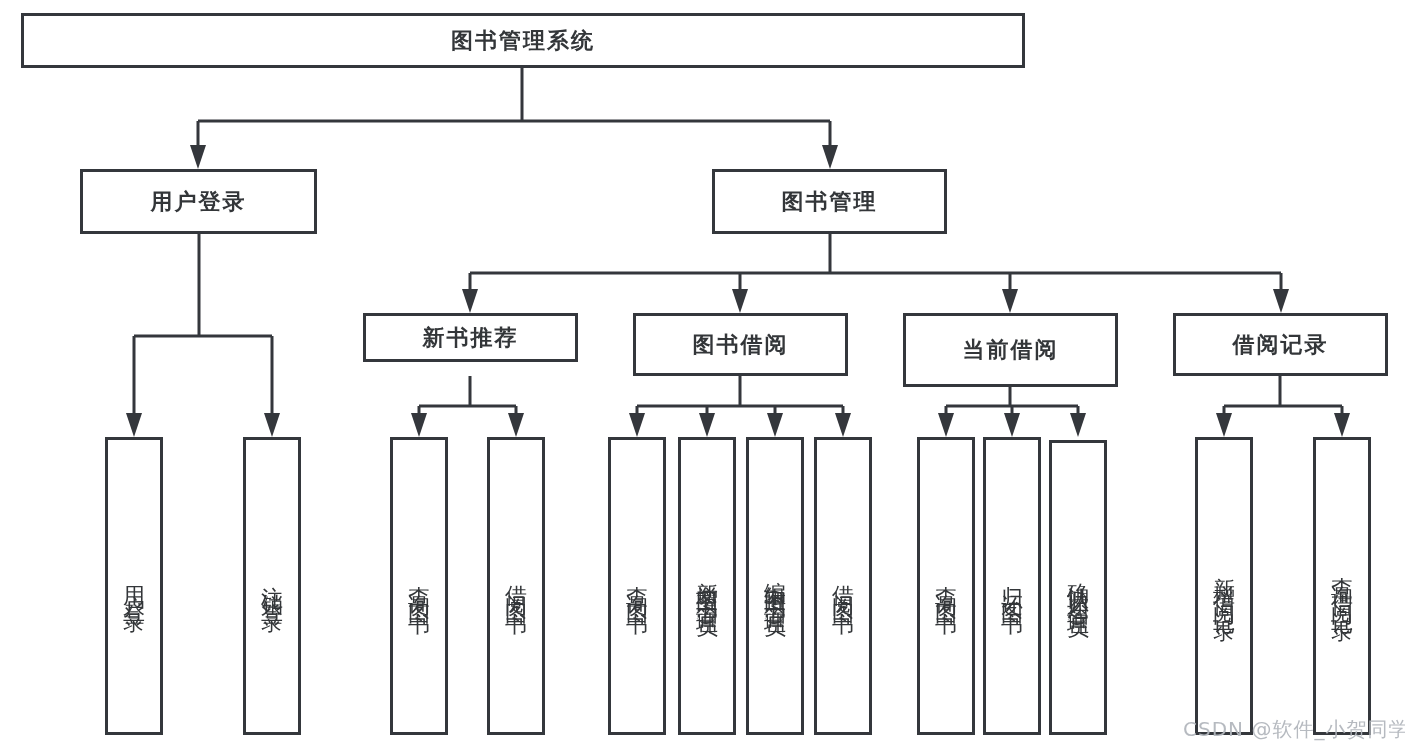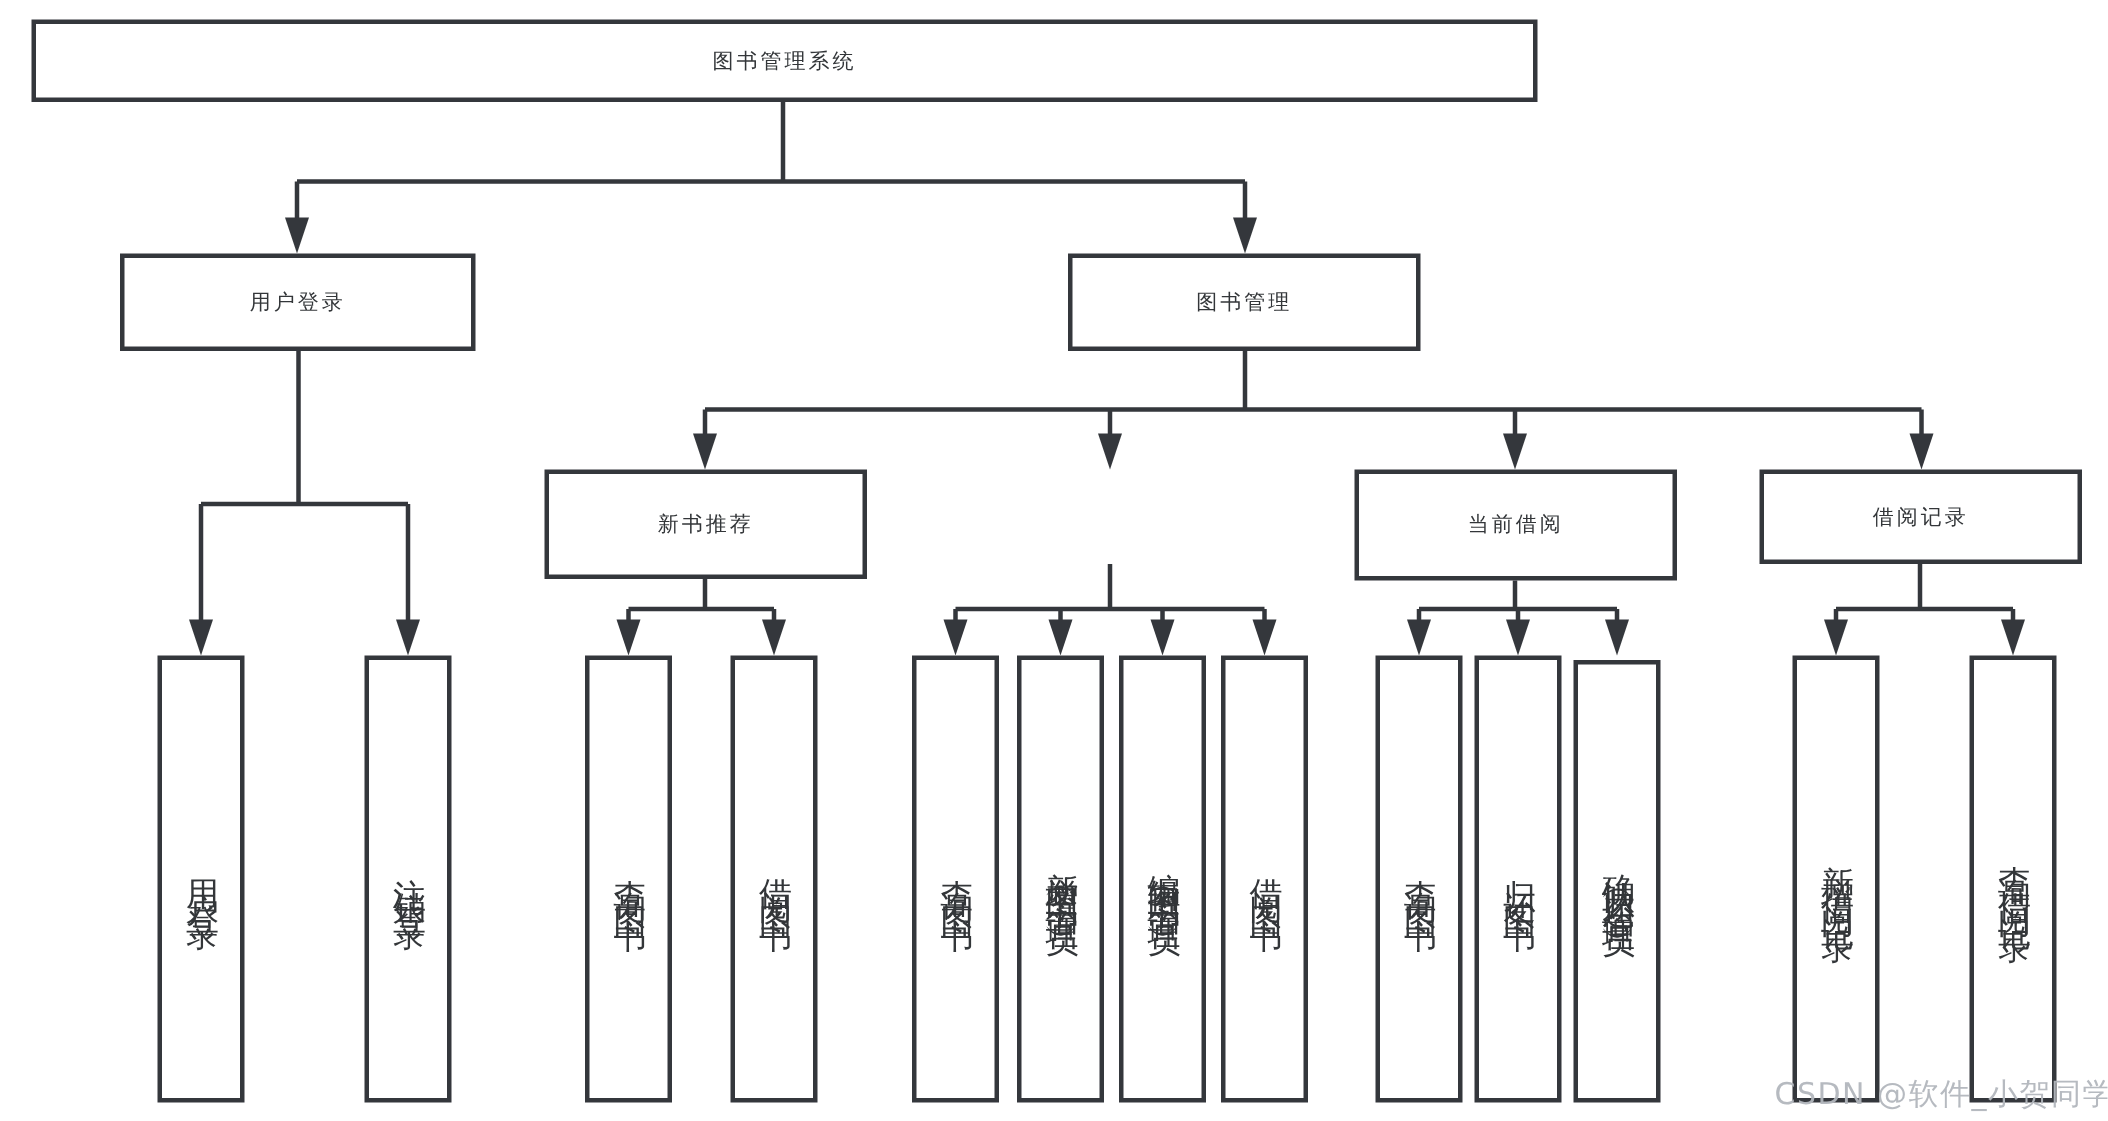--- a/index.html
+++ b/index.html
@@ -9,21 +9,21 @@
     font-family:"DejaVu Sans","Liberation Sans",sans-serif;
   }
   .canvas{position:absolute;left:0;top:0;width:1405px;height:747px;}
   svg.connectors{position:absolute;left:0;top:0;z-index:1;}
   .node{
     position:absolute;z-index:2;background:#ffffff;
     border:3px solid #34373c;box-sizing:border-box;
     display:flex;align-items:center;justify-content:center;
     color:#333639;
   }
-  .hlabel{font-size:14px;letter-spacing:2px;white-space:nowrap;}
+  .hlabel{font-size:22px;letter-spacing:2px;white-space:nowrap;font-weight:bold;}
   .leaf .vtext{
     writing-mode:vertical-rl;text-orientation:mixed;
     font-size:22px;letter-spacing:9px;line-height:1;
     white-space:nowrap;
   }
   .leaf .vtext.tight{letter-spacing:5px;}
   .watermark{
     position:absolute;z-index:10;left:1183px;top:716px;
     font-size:20px;color:rgba(178,182,189,0.95);
     letter-spacing:1px;white-space:nowrap;
@@ -79,22 +79,25 @@
     <span class="hlabel">图书管理系统</span>
   </div>
 
   <div class="node" style="left:80px;top:169px;width:237px;height:65px;">
     <span class="hlabel">用户登录</span>
   </div>
   <div class="node" style="left:712px;top:169px;width:235px;height:65px;">
     <span class="hlabel">图书管理</span>
   </div>
 
-  <div class="node" style="left:363px;top:313px;width:215px;height:73px;">
+  <div class="node" style="left:363px;top:313px;width:215px;height:49px;">
     <span class="hlabel">新书推荐</span>
+  </div>
+  <div class="node" style="left:633px;top:313px;width:215px;height:63px;">
+    <span class="hlabel">图书借阅</span>
   </div>
   <div class="node" style="left:903px;top:313px;width:215px;height:74px;">
     <span class="hlabel">当前借阅</span>
   </div>
   <div class="node" style="left:1173px;top:313px;width:215px;height:63px;">
     <span class="hlabel">借阅记录</span>
   </div>
 
   <div class="node leaf" style="left:105px;top:437px;width:58px;height:298px;">
     <span class="vtext">用户登录</span>

